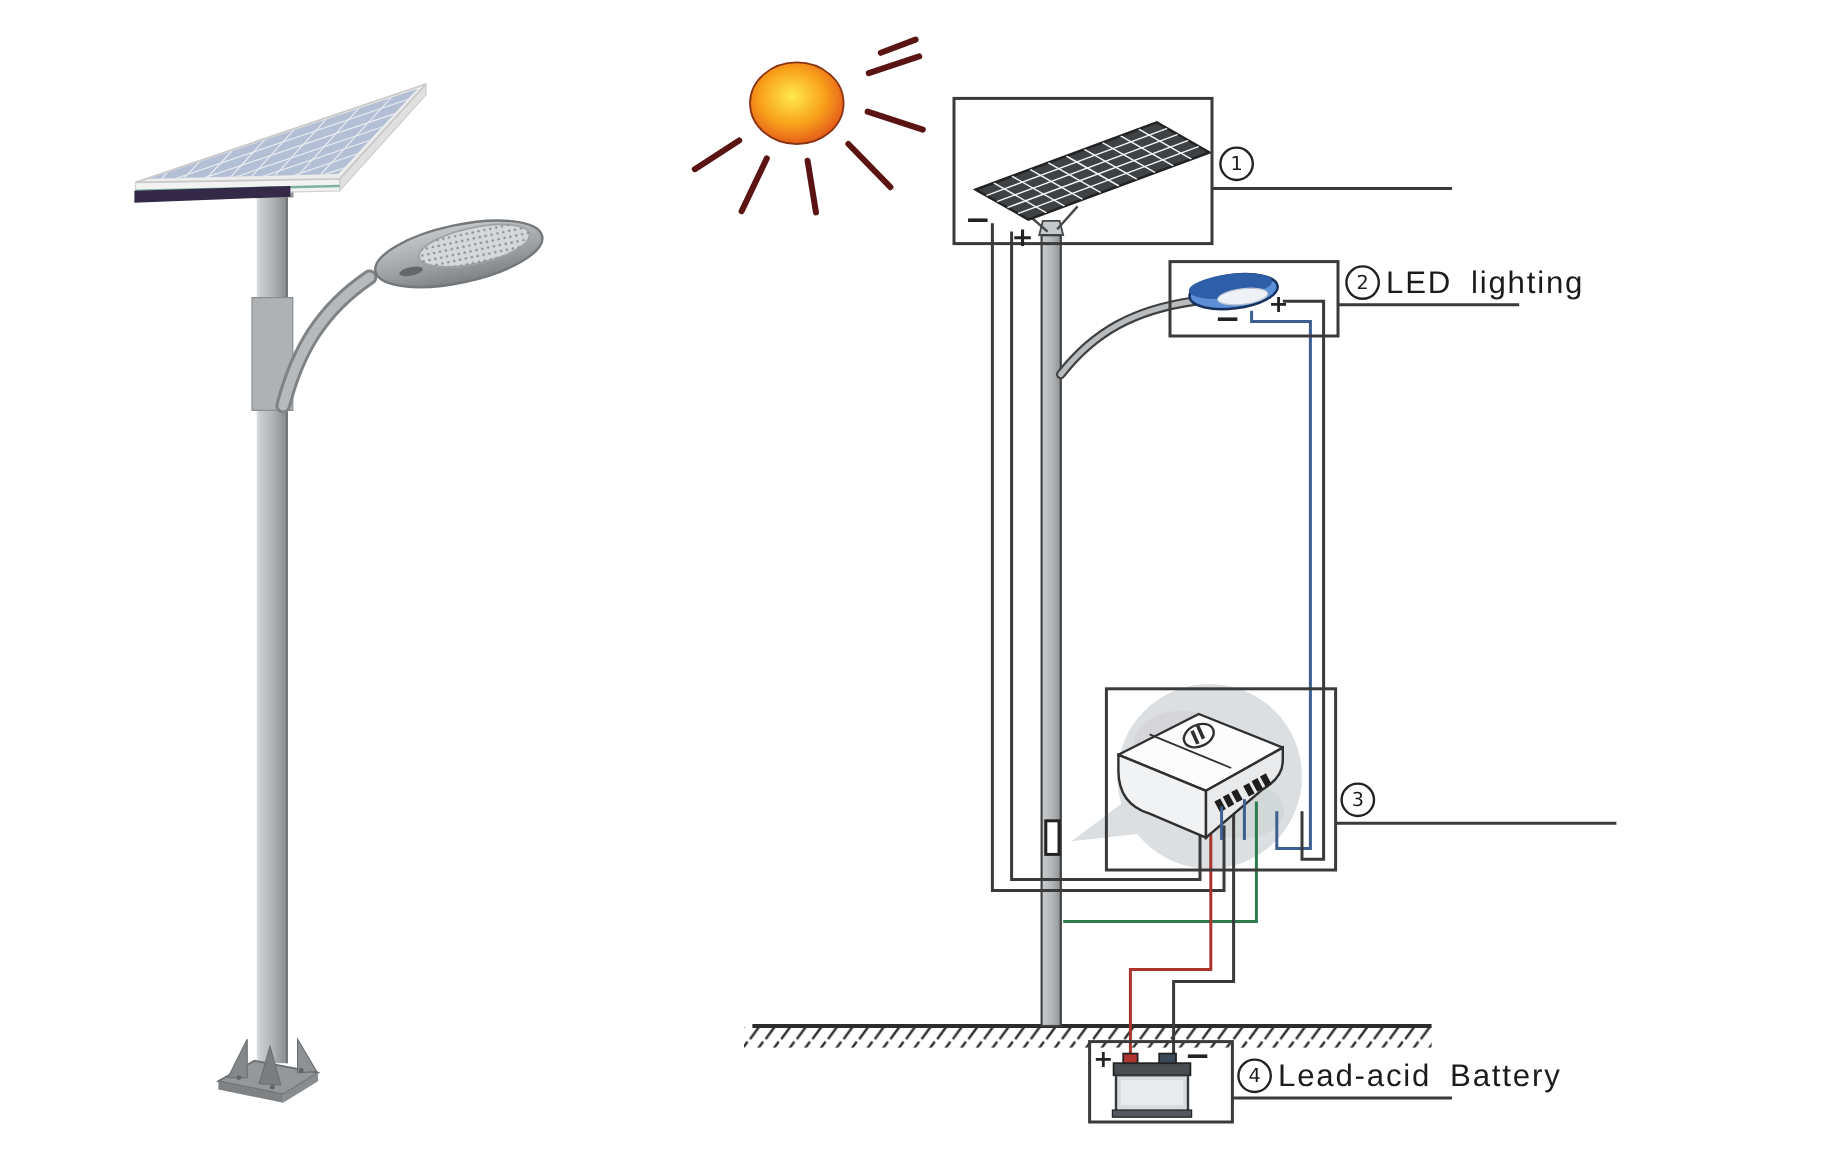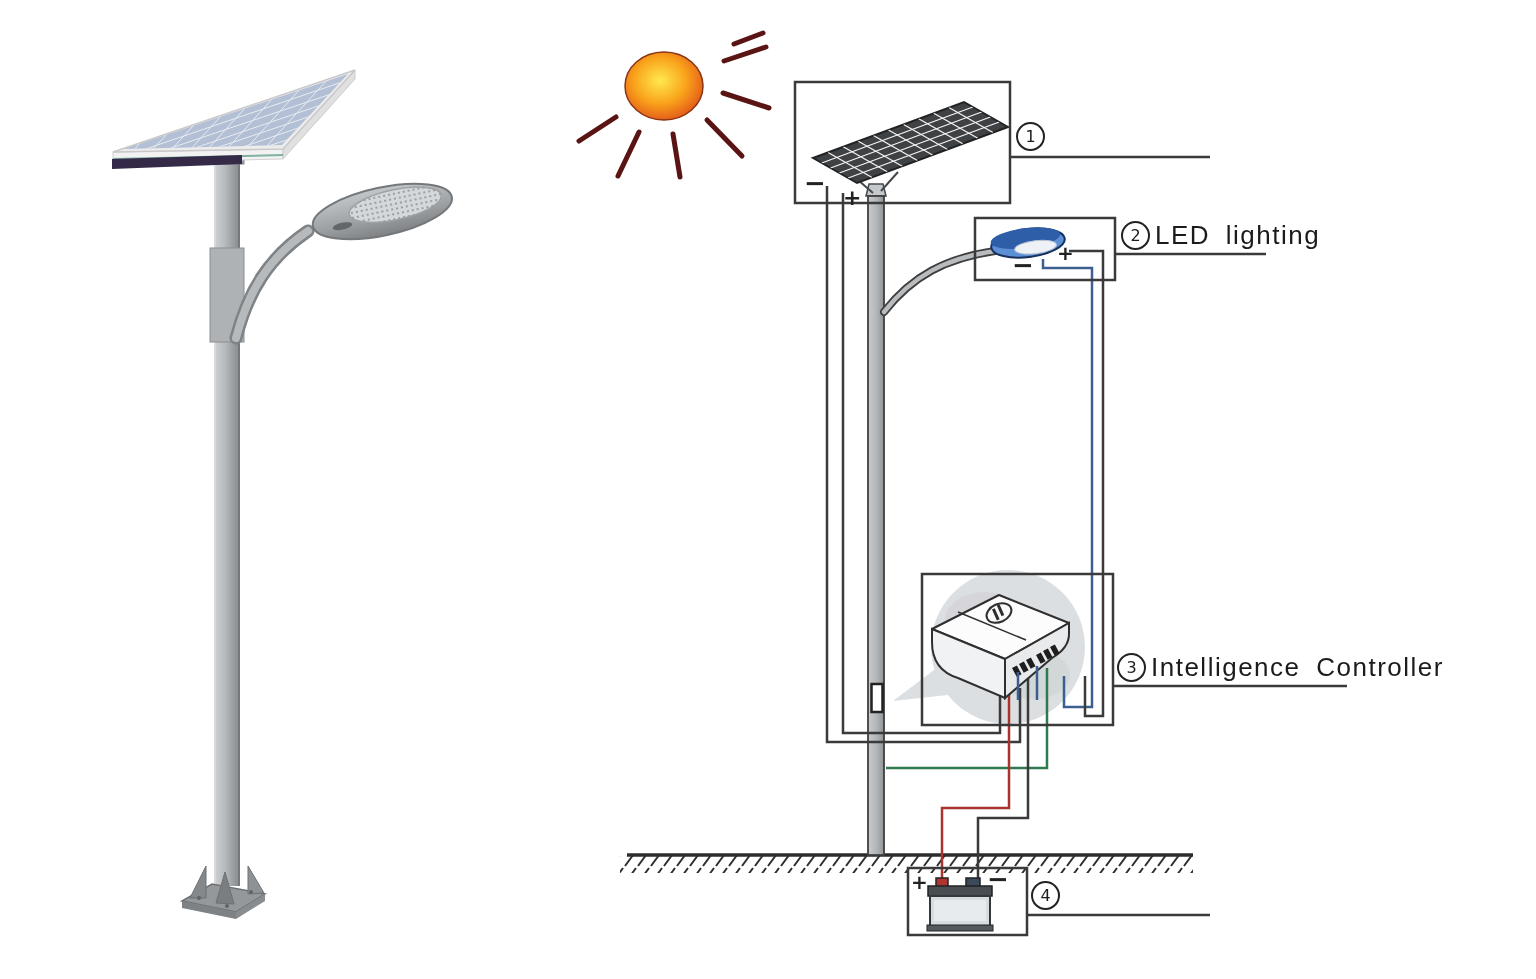--- a/index.html
+++ b/index.html
@@ -237,19 +237,19 @@
 
 <div class="label" style="left:1016px;top:122px;">
   <span class="num">1</span>
 </div>
 <div class="label" style="left:1121px;top:220px;">
   <span class="num">2</span>
   <span>LED lighting</span>
 </div>
 <div class="label" style="left:1117px;top:652px;">
   <span class="num">3</span>
-  <span>Intelligence Controller</span>
 </div>
 <div class="label" style="left:1031px;top:881px;">
   <span class="num">4</span>
+  <span>Lead-acid Battery</span>
 </div>
 
 </div>
 
 </body></html>

